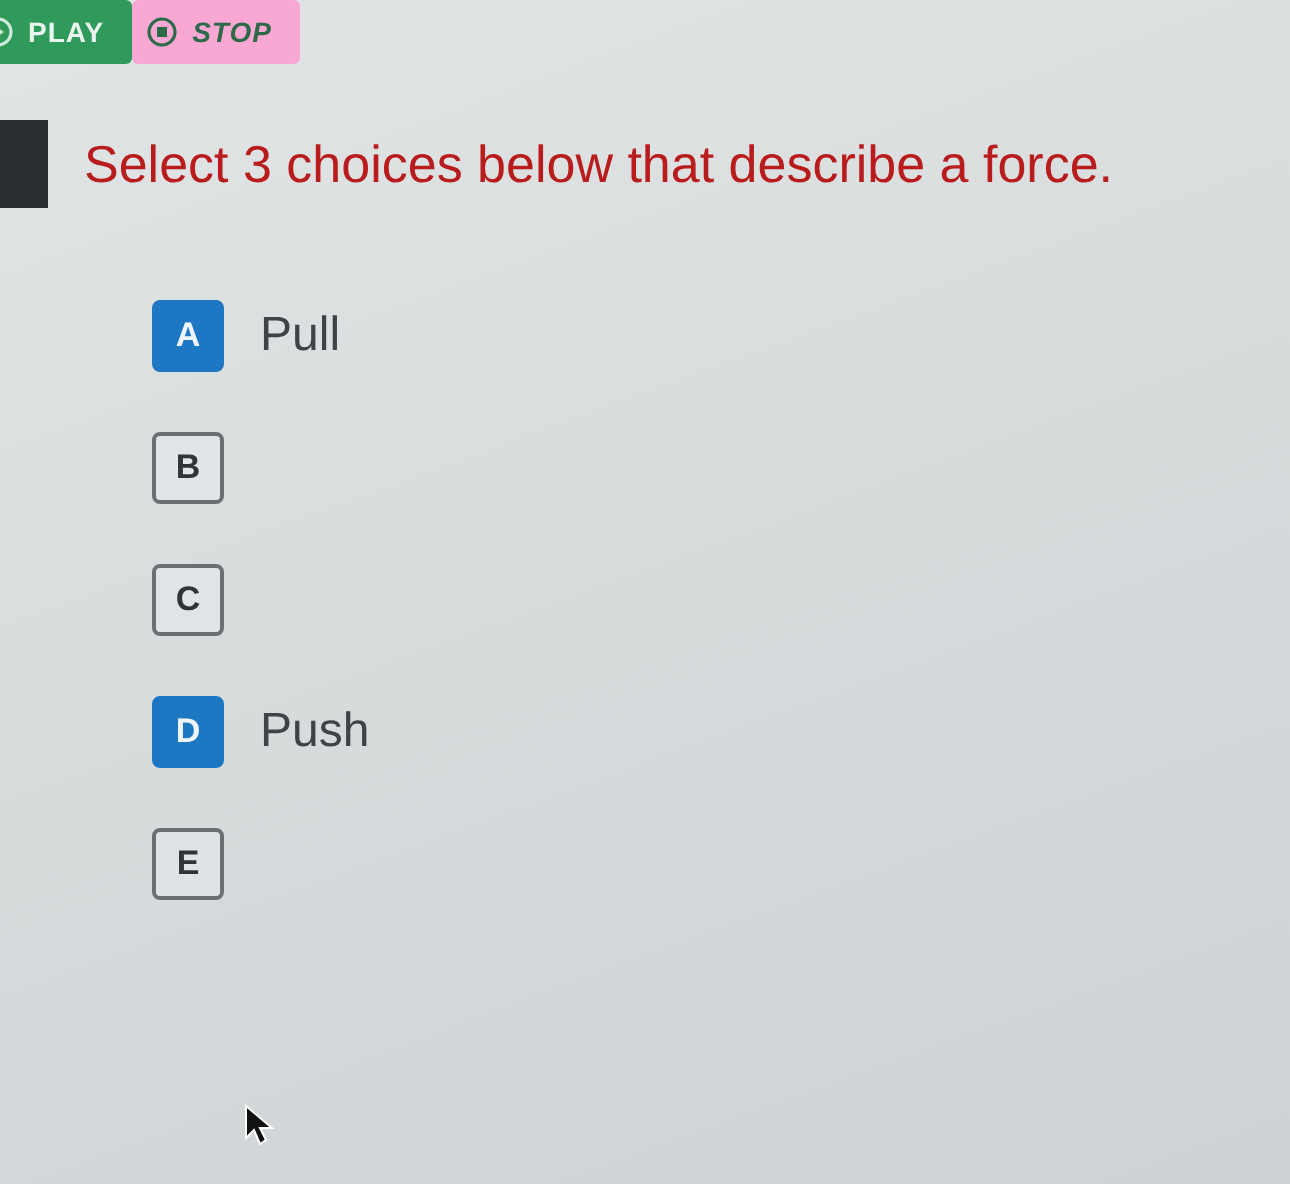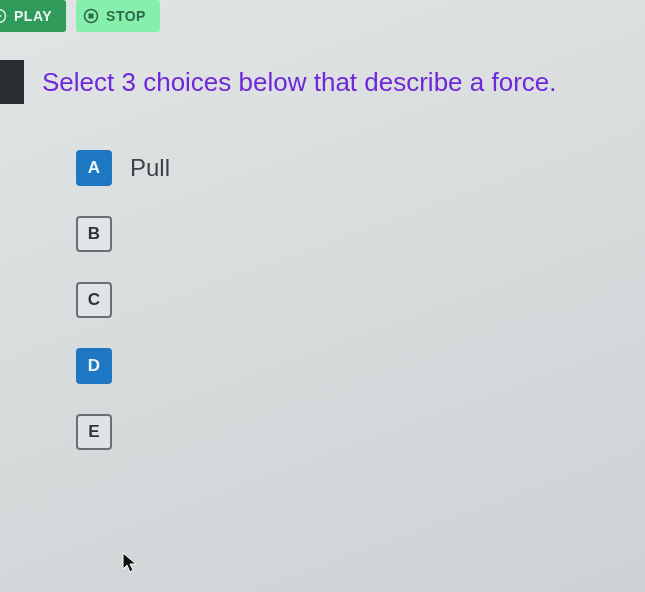--- a/index.html
+++ b/index.html
@@ -7,21 +7,20 @@
     width: 645px;
     height: 592px;
     background: linear-gradient(160deg, #e2e5e6 0%, #d8dbdc 50%, #cfd2d4 100%);
     font-family: "Segoe UI", Arial, sans-serif;
     color: #3a3d40;
     overflow: hidden;
     position: relative;
   }
   .toolbar {
     display: flex;
-    gap: 10px;
     padding: 0 0 0 0;
   }
   .btn {
     display: inline-flex;
     align-items: center;
     justify-content: center;
     gap: 6px;
     height: 32px;
     padding: 0 14px 0 6px;
     font-weight: 700;
@@ -30,41 +29,42 @@
     color: #e9f5ef;
     border-radius: 3px;
     user-select: none;
   }
   .btn-play {
     background: #2f9a5a;
     margin-left: -10px;
     padding-left: 0;
   }
   .btn-stop {
-    background: #86efac;
+    background: #f9a8d4;
     color: #2e6a4a;
+    font-style: italic;
   }
   .btn .ico {
     width: 18px; height: 18px;
     display: inline-flex; align-items: center; justify-content: center;
   }
   .row {
     display: flex;
     align-items: center;
     margin-top: 28px;
   }
   .q-marker {
     width: 30px; height: 44px;
     background: #2b2e31;
     margin-left: -6px;
     margin-right: 18px;
   }
   .question {
     font-size: 26px;
-    color: #6d28d9;
+    color: #b91c1c;
     font-weight: 500;
   }
   .choices {
     margin-top: 46px;
     margin-left: 76px;
     display: flex;
     flex-direction: column;
     gap: 30px;
   }
   .choice {
@@ -136,20 +136,21 @@
     <div class="choice-label">Pull</div>
   </div>
   <div class="choice">
     <div class="badge unselected">B</div>
   </div>
   <div class="choice">
     <div class="badge unselected">C</div>
   </div>
   <div class="choice">
     <div class="badge selected">D</div>
+    <div class="choice-label">Push</div>
   </div>
   <div class="choice">
     <div class="badge unselected">E</div>
   </div>
 </div>
 
 <svg class="cursor" width="18" height="22" viewBox="0 0 18 22">
   <polygon points="1,1 1,17 5,13 8,20 11,18 8,12 14,12" fill="#111" stroke="#fff" stroke-width="1"></polygon>
 </svg>
 

